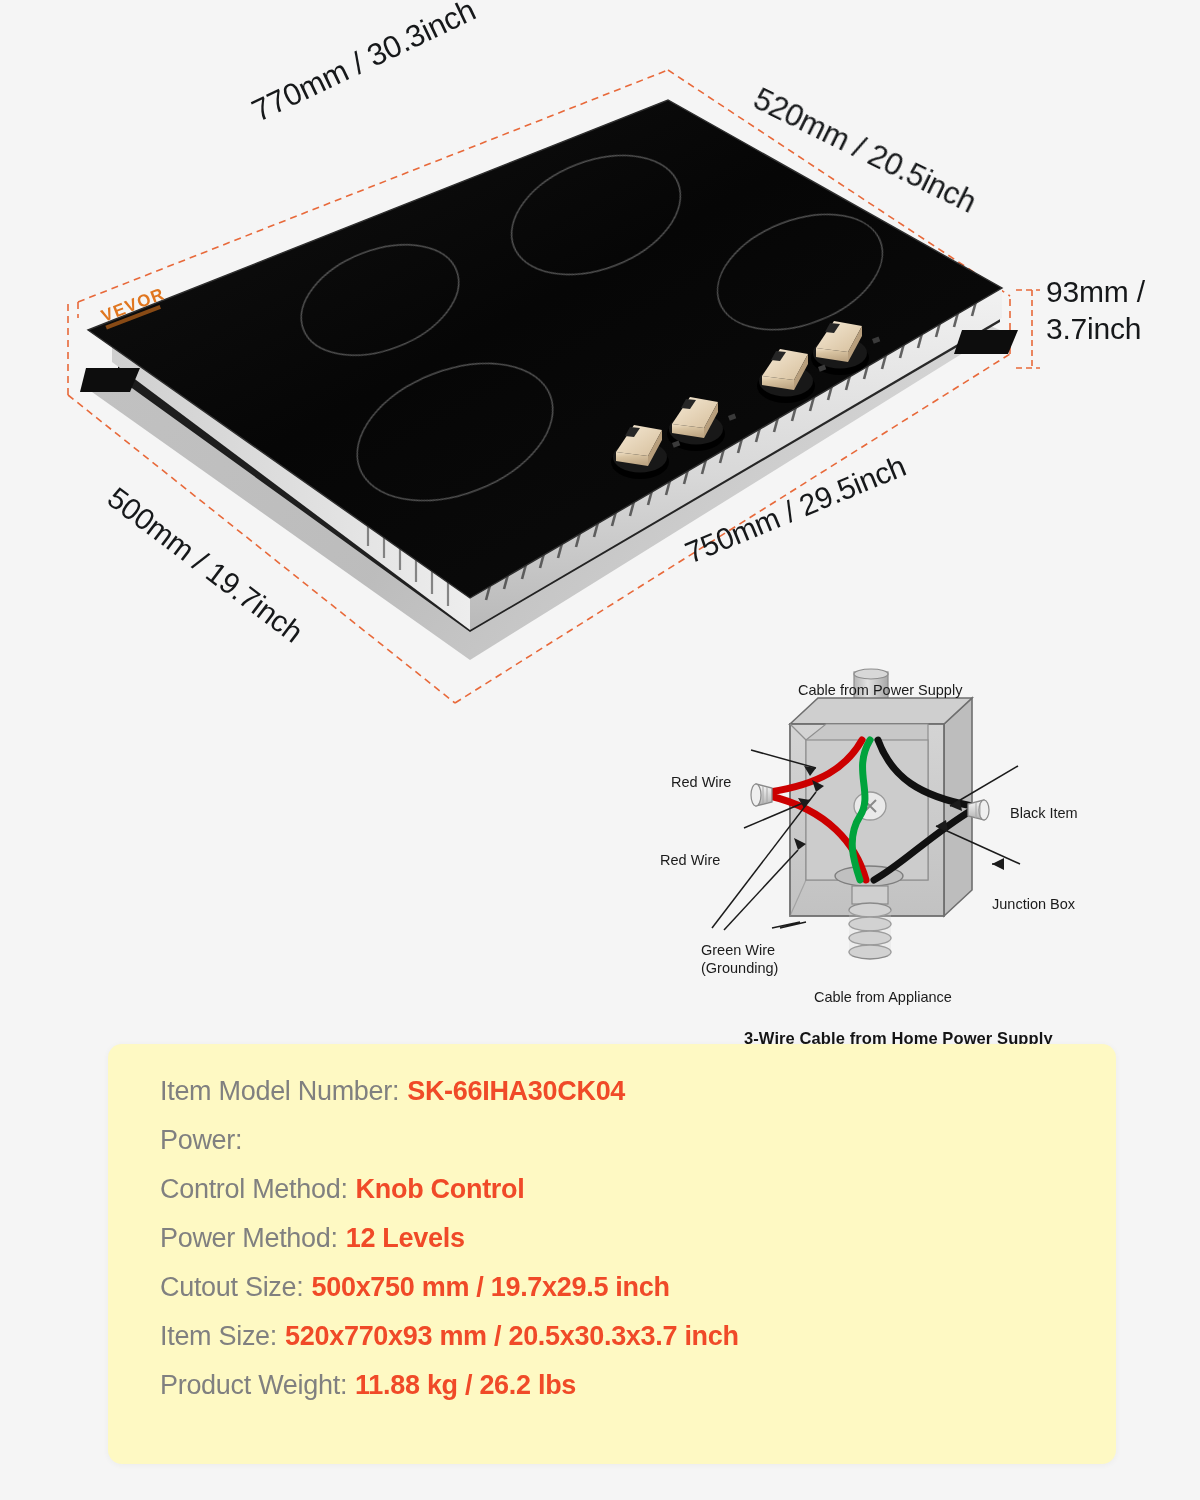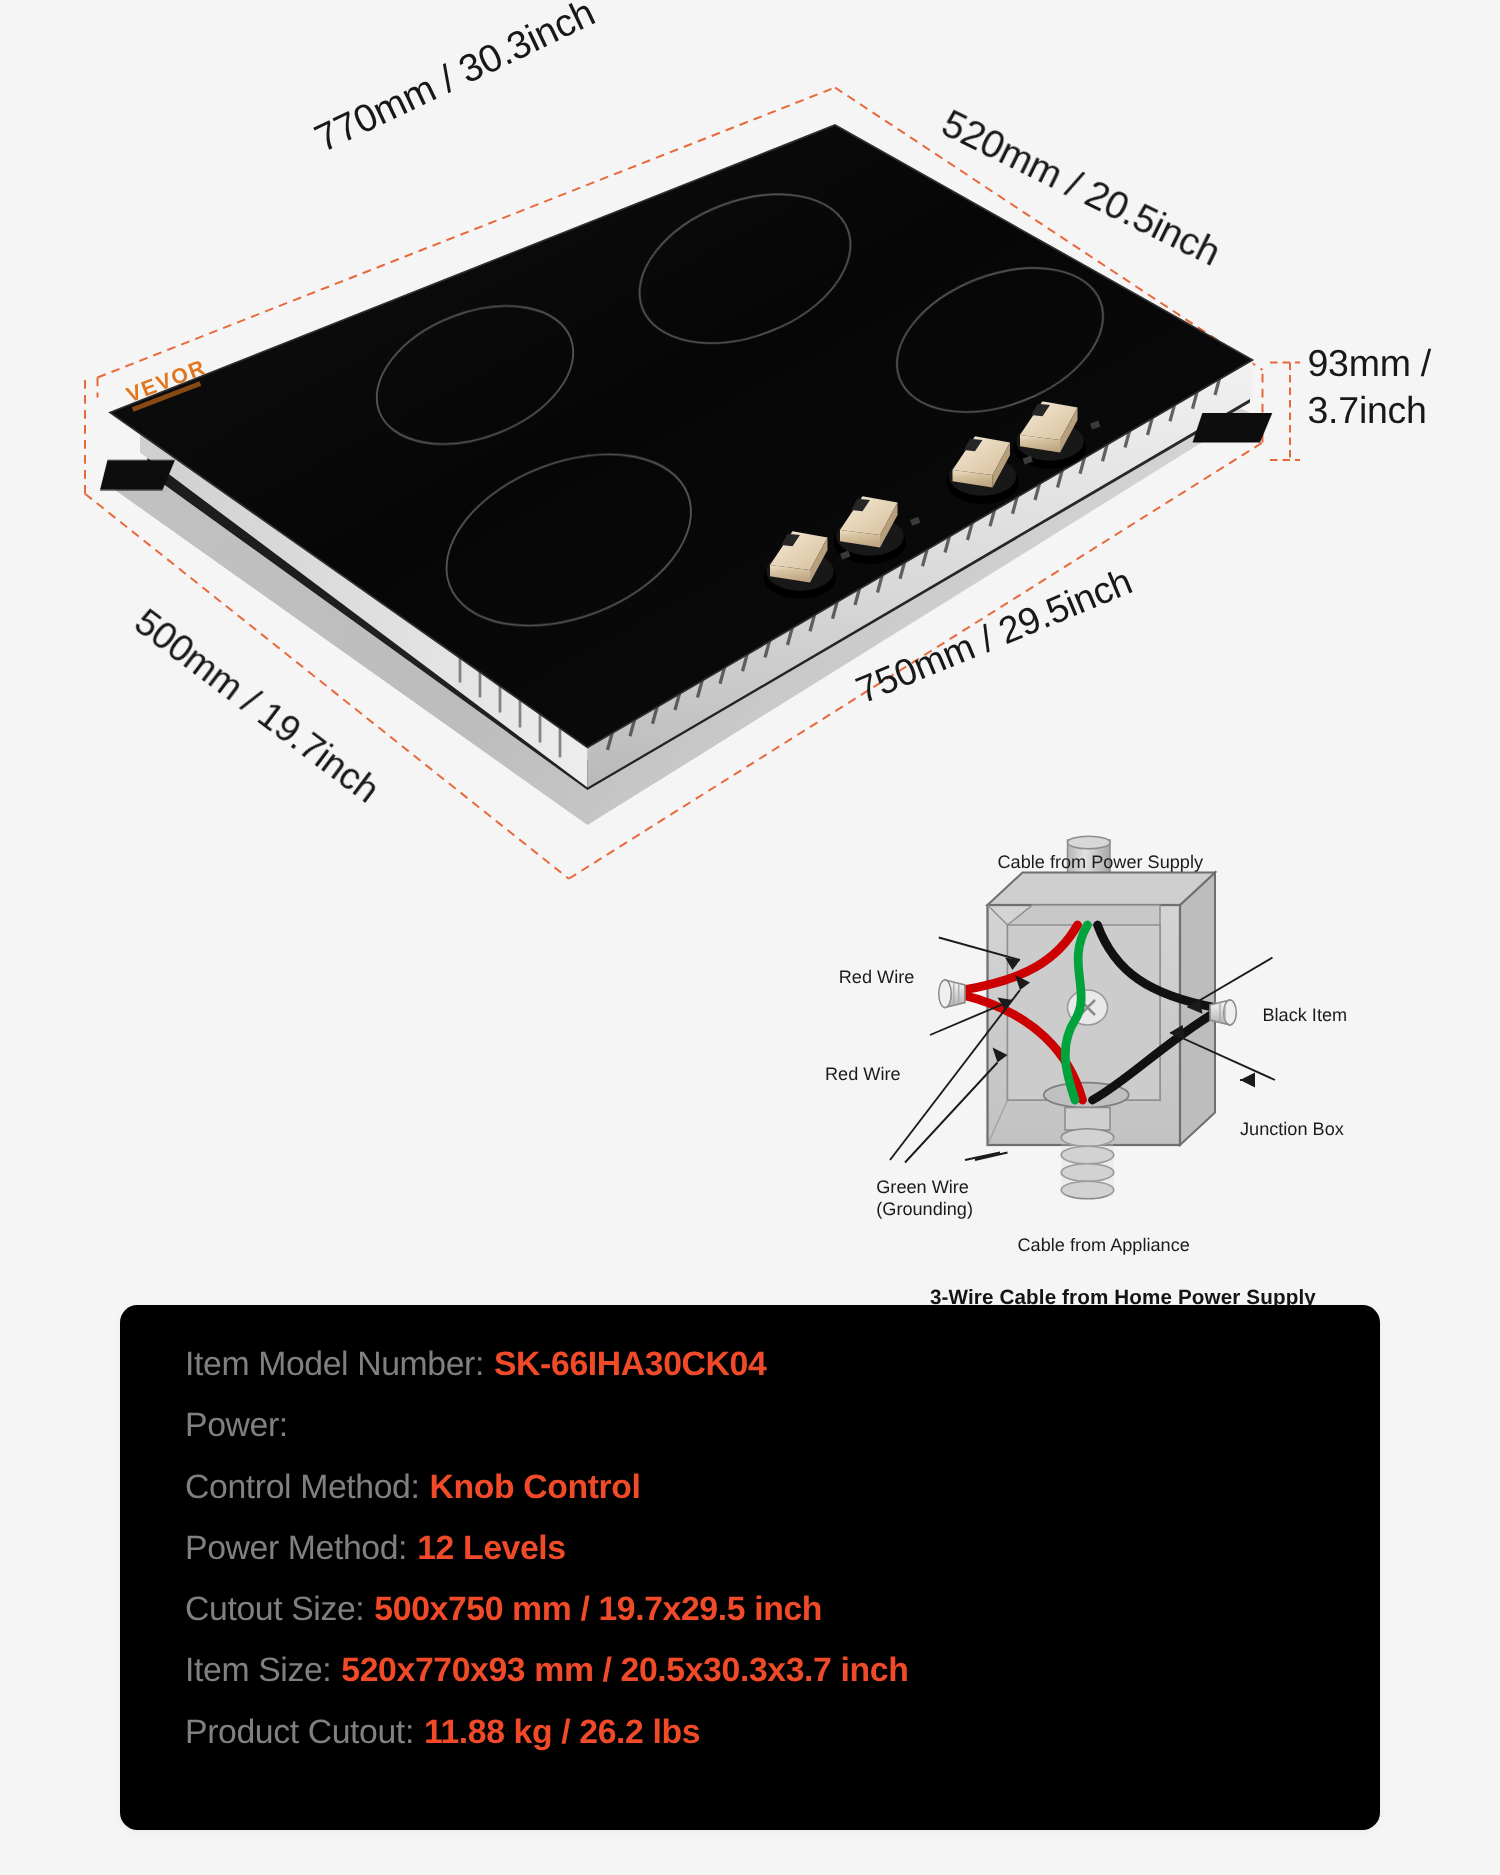--- a/index.html
+++ b/index.html
@@ -42,23 +42,23 @@
   #wl-junc    { left: 992px; top: 859px; }
   #wl-green   { left: 701px; top: 905px; }
   #wl-bottom  { left: 814px; top: 952px; }
   #wl-caption {
     left: 744px; top: 992px; font-size: 16.5px; font-weight: bold;
     letter-spacing: 0.1px; color: #141414;
   }
 
   
   #spec-card {
-    position: absolute; left: 96px; top: 1044px;
+    position: absolute; left: 108px; top: 1044px;
     width: 1008px; height: 420px;
-    background: #000000; border-radius: 14px;
+    background: #fef9c3; border-radius: 14px;
     box-shadow: 0 1px 6px rgba(0,0,0,0.045);
     padding: 34px 0 0 52px;
   }
   .spec-row {
     display: flex; align-items: baseline;
     font-size: 27px; line-height: 1;
     margin-bottom: 22px;
   }
   .spec-label { color: #808080; font-weight: 400; letter-spacing: -0.3px; }
   .spec-value { color: #f04a28; font-weight: bold; margin-left: 8px; letter-spacing: -0.3px; }
@@ -381,18 +381,18 @@
     </div>
     <div class="spec-row">
       <span class="spec-label">Cutout Size:</span>
       <span class="spec-value">500x750 mm / 19.7x29.5 inch</span>
     </div>
     <div class="spec-row">
       <span class="spec-label">Item Size:</span>
       <span class="spec-value">520x770x93 mm / 20.5x30.3x3.7 inch</span>
     </div>
     <div class="spec-row">
-      <span class="spec-label">Product Cutout:</span>
+      <span class="spec-label">Product Weight:</span>
       <span class="spec-value">11.88 kg / 26.2 lbs</span>
     </div>
   </div>
 
 </div>
 
 </body></html>

